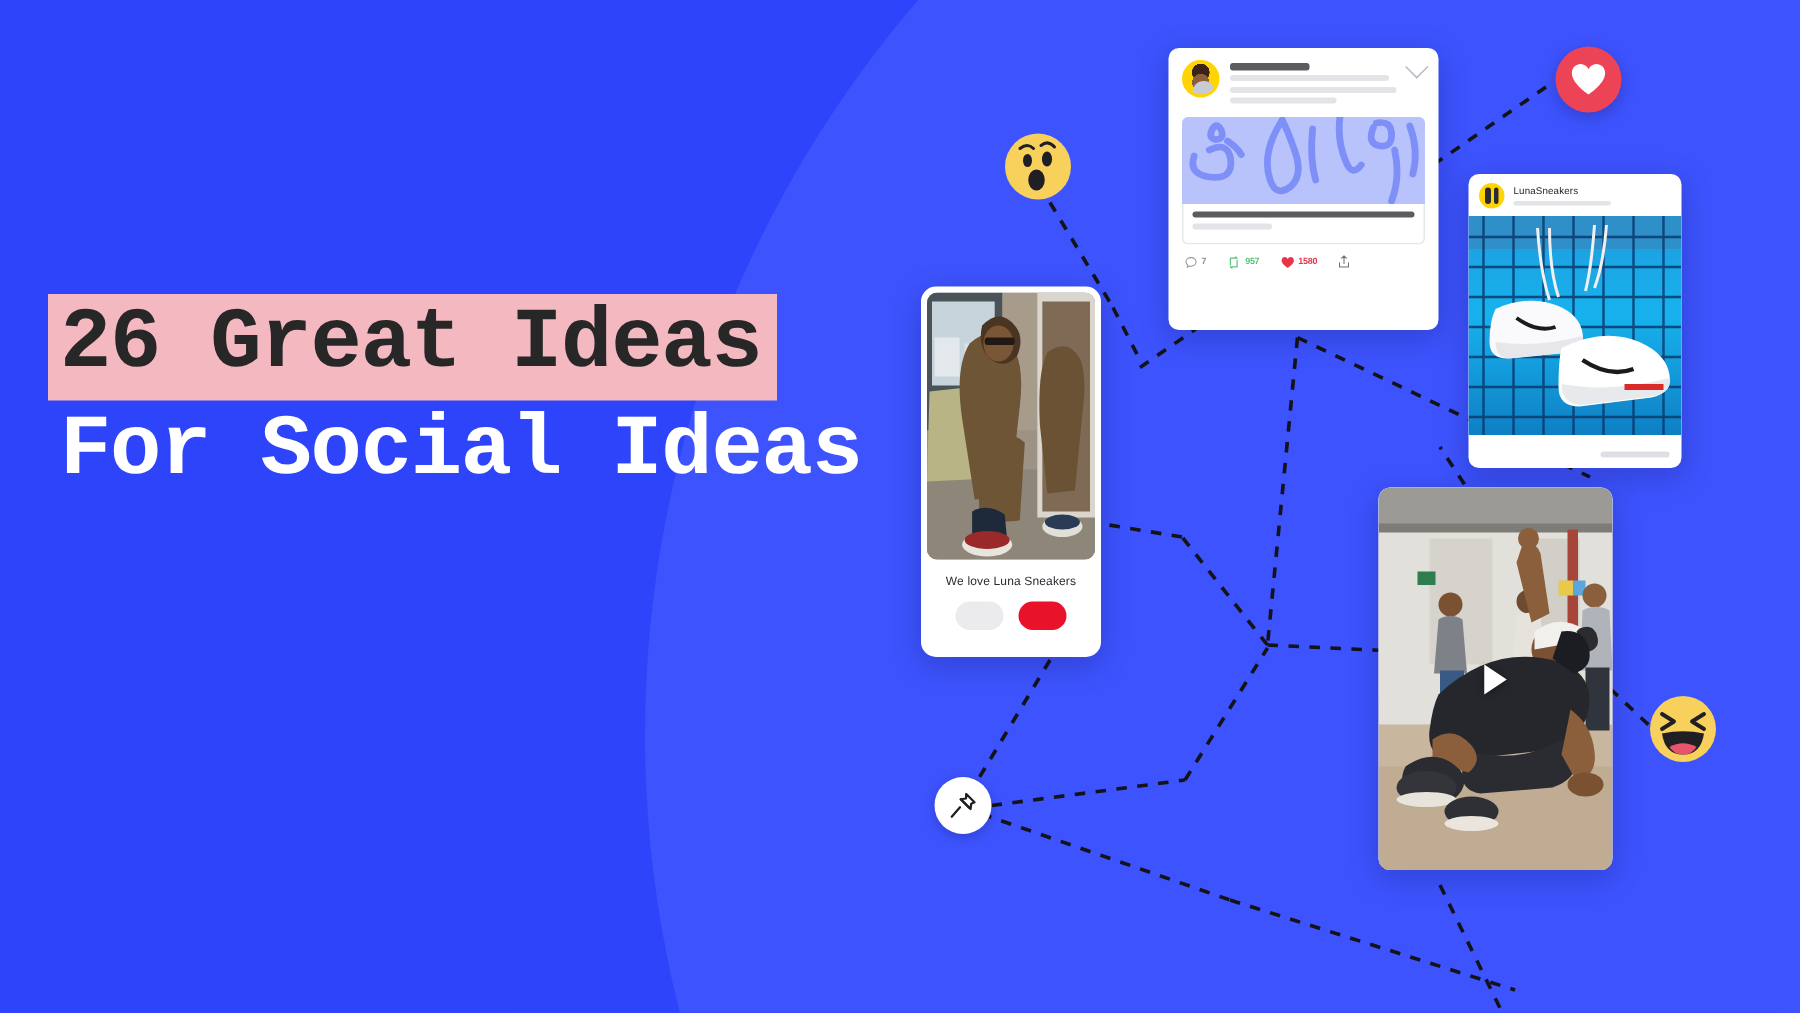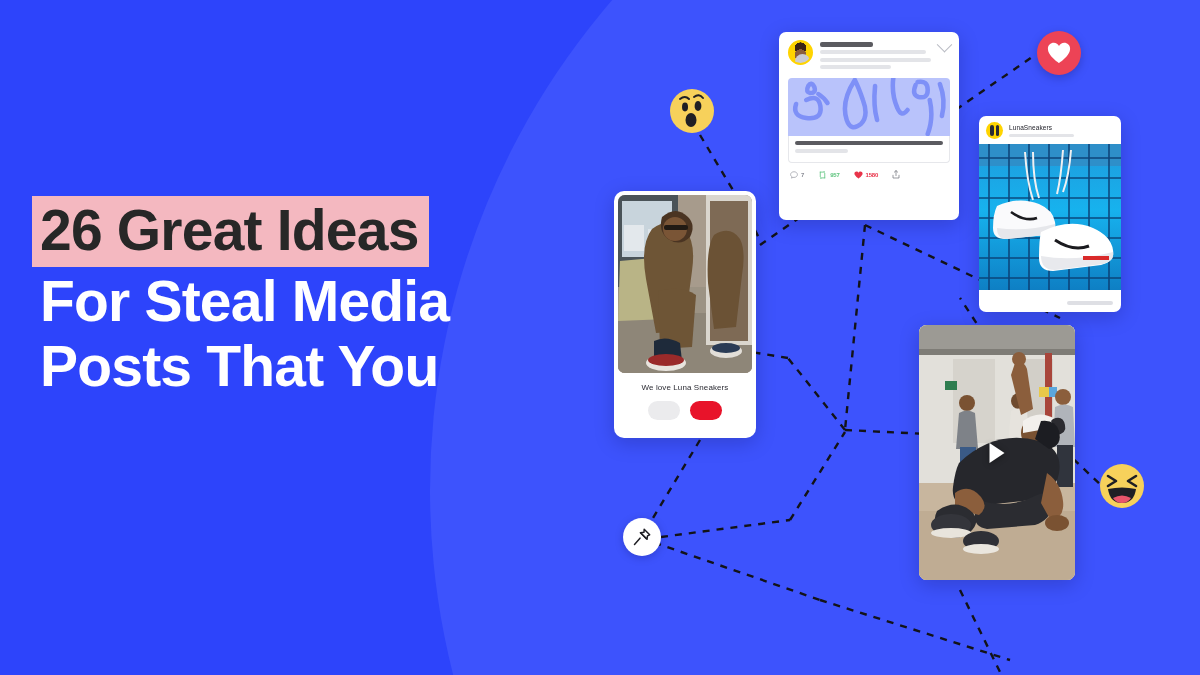--- a/index.html
+++ b/index.html
@@ -23,20 +23,21 @@
 
   
   .connectors { position:absolute; inset:0; z-index:1; pointer-events:none; }
 
   
   .headline {
     position:absolute;
     left:40px; top:196px;
     z-index:6;
     width:530px;
+    font-family:Liberation Mono, monospace;
   }
   .headline .line {
     font-size:57px;
     line-height:65px;
     font-weight:bold;
     letter-spacing:-0.8px;
     color:#FFFFFF;
     white-space:nowrap;
   }
   .headline .line.hl {
@@ -110,21 +111,21 @@
   }
   .stat { display:flex; align-items:center; gap:3px; font-size:6px; }
   .stat .num { font-size:6px; font-weight:bold; letter-spacing:-.2px; }
   .stat.reply .num { color:#8C8E97; }
   .stat.rt .num { color:#5BC37C; }
   .stat.like .num { color:#E8344A; }
 
   
   #tinder-card {
     left:614px; top:191px;
-    width:142px; height:247px;
+    width:120px; height:247px;
     border-radius:10px;
     padding:4px;
   }
   .td-photo {
     width:100%; height:178px; border-radius:7px;
     position:relative; overflow:hidden;
     background:linear-gradient(#BFC6CE 0 42%, #8C8577 42% 68%, #9A9186 68% 100%);
   }
   .td-caption {
     text-align:center; font-size:8px; color:#2B2B33;
@@ -221,22 +222,21 @@
       <path d="M641,538 L820,600"></path>
       <path d="M820,600 L1010,660"></path>
       <path d="M661,537 L790,520"></path>
       <path d="M790,520 L845,432"></path>
       <path d="M960,590 L1000,672"></path>
     </g>
   </svg>
 
   <div class="headline">
     <div class="line hl">26 Great Ideas</div>
-    <div class="line">For Steal Media</div>
-    <div class="line">Posts That You</div>
+    <div class="line">For Social Ideas</div>
   </div>
 
   <div class="card" id="twitter-card">
     <div class="tw-head">
       <div class="tw-avatar"></div>
       <div class="tw-lines">
         <div class="bar dark"></div>
         <div class="bar w95"></div>
         <div class="bar w99"></div>
         <div class="bar w63"></div>

